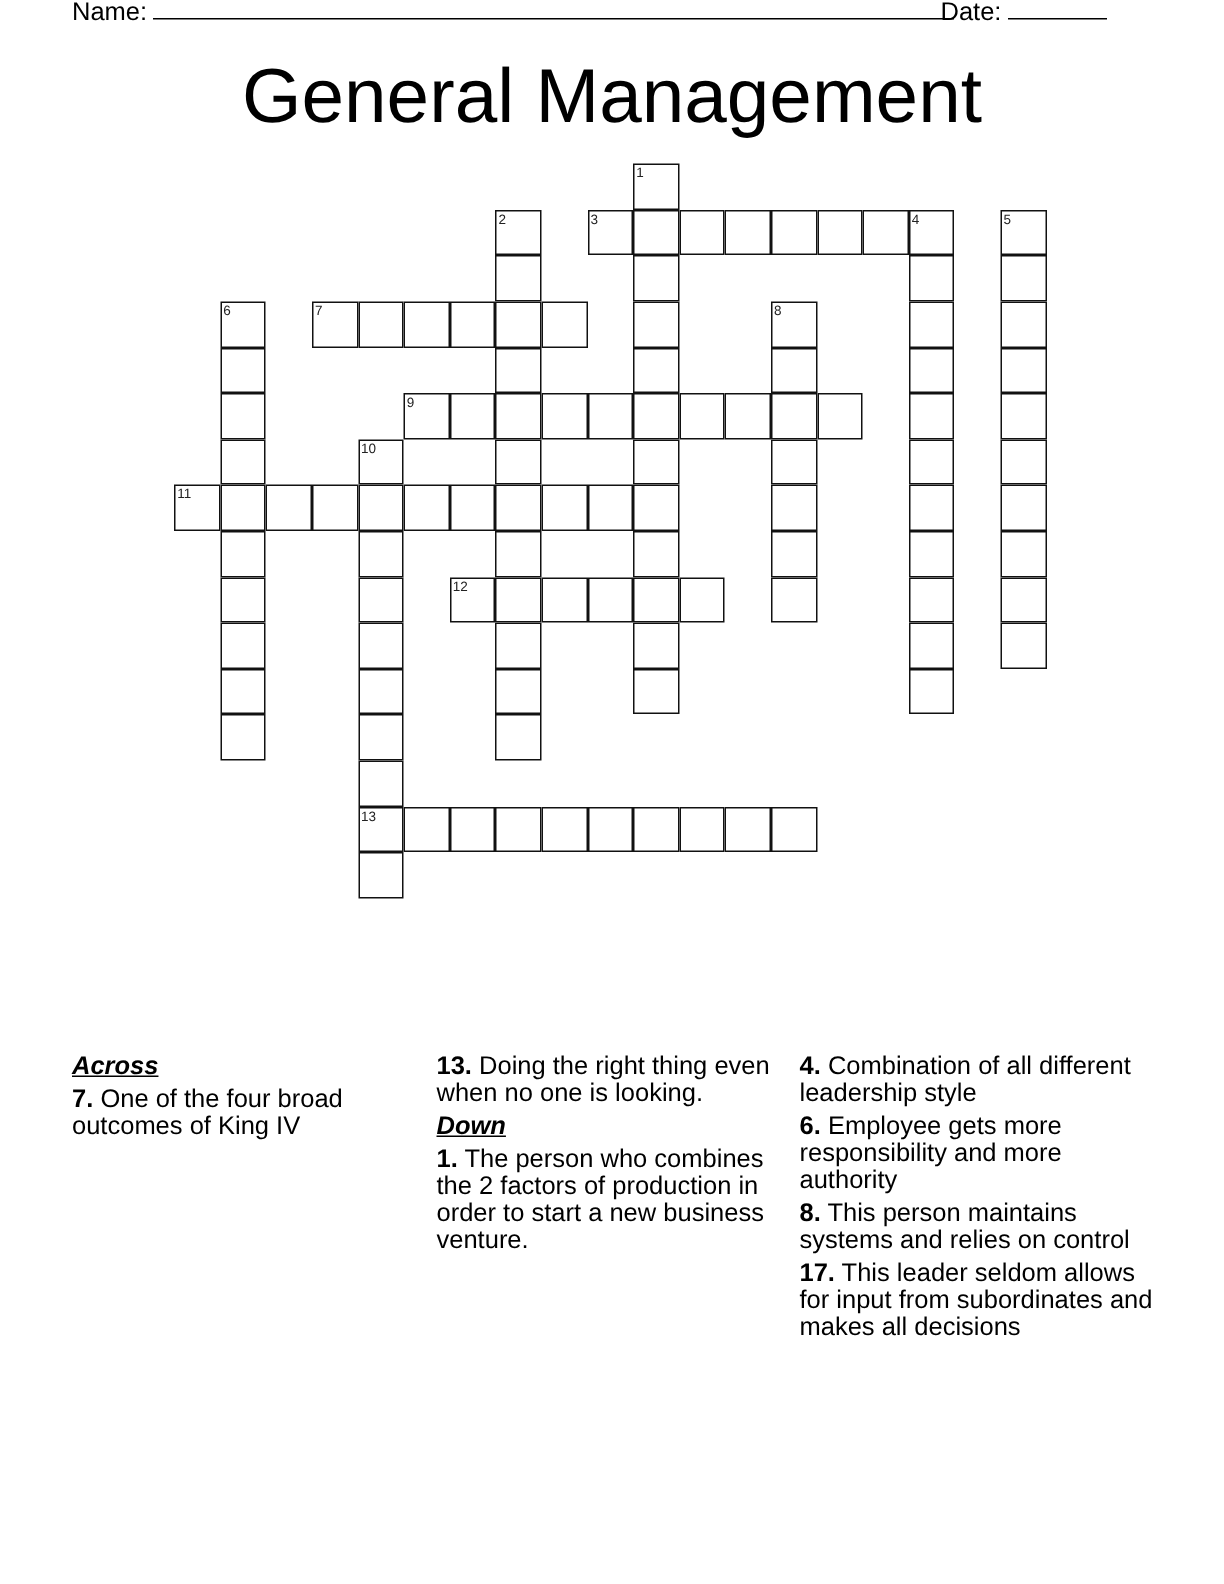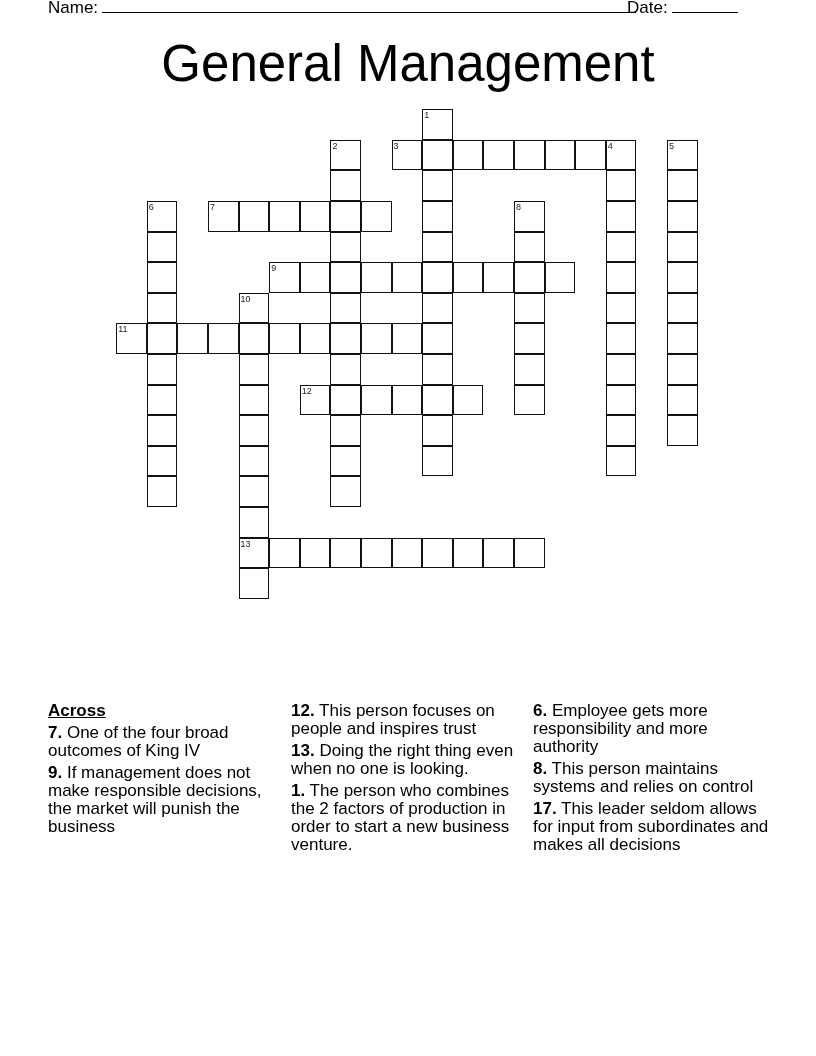--- a/index.html
+++ b/index.html
@@ -12,21 +12,21 @@
   .date-blank { display: inline-block; border-bottom: 1px solid #000; width: 66px; height: 14px; margin-left: 4px; }
   .title { position: absolute; top: 33px; left: 0; width: 816px; text-align: center; font-size: 51px; line-height: 62px; }
   .grid { position: absolute; left: 0; top: 0; width: 816px; height: 620px; }
   .cell { position: absolute; width: 30.6px; height: 30.6px; box-sizing: border-box; border: 1.6px solid #111; background: #fff; margin-left: -0.8px; margin-top: -0.8px; }
   .cell .num { position: absolute; left: 1px; top: 0px; font-size: 9px; line-height: 10px; color: #222; }
   .clues { position: absolute; top: 702px; font-size: 17px; line-height: 18px; }
   .clue-col { position: absolute; top: 0; }
   .col1 { left: 48px; width: 230px; }
   .col2 { left: 291px; width: 240px; }
   .col3 { left: 533px; width: 240px; }
-  .section-title { font-weight: bold; text-decoration: underline; margin-bottom: 4px; }
+  .section-title { font-weight: bold; text-decoration: underline; margin-bottom: 4px; font-style: italic; }
   .clue { margin-bottom: 4px; }
   .clue .n { font-weight: bold; }
 </style>
 </head>
 <body>
 
 <div class="header-line">
   <span class="lbl">Name:</span><span class="blank name-blank"></span>
 </div>
 <div class="date-label">
@@ -171,25 +171,25 @@
     <div class="cell" style="left: 423px; top: 538.4px;"></div>
     <div class="cell" style="left: 453.6px; top: 538.4px;"></div>
     <div class="cell" style="left: 484.2px; top: 538.4px;"></div>
     <div class="cell" style="left: 514.8px; top: 538.4px;"></div>
   </div>
 
 <div class="clues">
   <div class="clue-col col1">
     <div class="section-title">Across</div>
     <div class="clue"><span class="n">7.</span> <span>One of the four broad outcomes of King IV</span></div>
-    <div class="clue"><span class="n">9.</span> <span>If management does not make responsible decisions, the market will punish the business</span></div>
   </div>
   <div class="clue-col col2">
-    <div class="clue"><span class="n">12.</span> <span>This person focuses on people and inspires trust</span></div>
     <div class="clue"><span class="n">13.</span> <span>Doing the right thing even when no one is looking.</span></div>
+    <div class="section-title">Down</div>
     <div class="clue"><span class="n">1.</span> <span>The person who combines the 2 factors of production in order to start a new business venture.</span></div>
   </div>
   <div class="clue-col col3">
+    <div class="clue"><span class="n">4.</span> <span>Combination of all different leadership style</span></div>
     <div class="clue"><span class="n">6.</span> <span>Employee gets more responsibility and more authority</span></div>
     <div class="clue"><span class="n">8.</span> <span>This person maintains systems and relies on control</span></div>
     <div class="clue"><span class="n">17.</span> <span>This leader seldom allows for input from subordinates and makes all decisions</span></div>
   </div>
 </div>
 
 </body></html>

